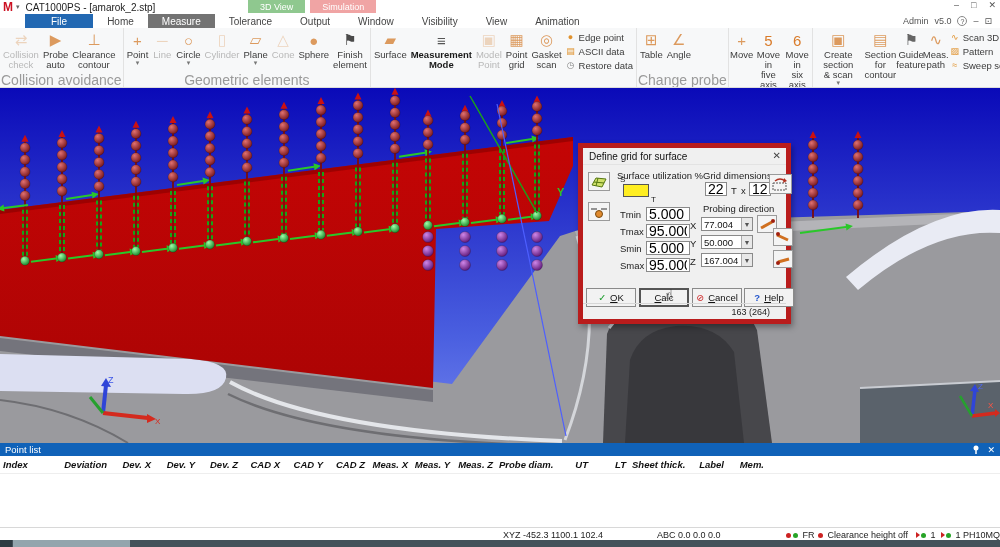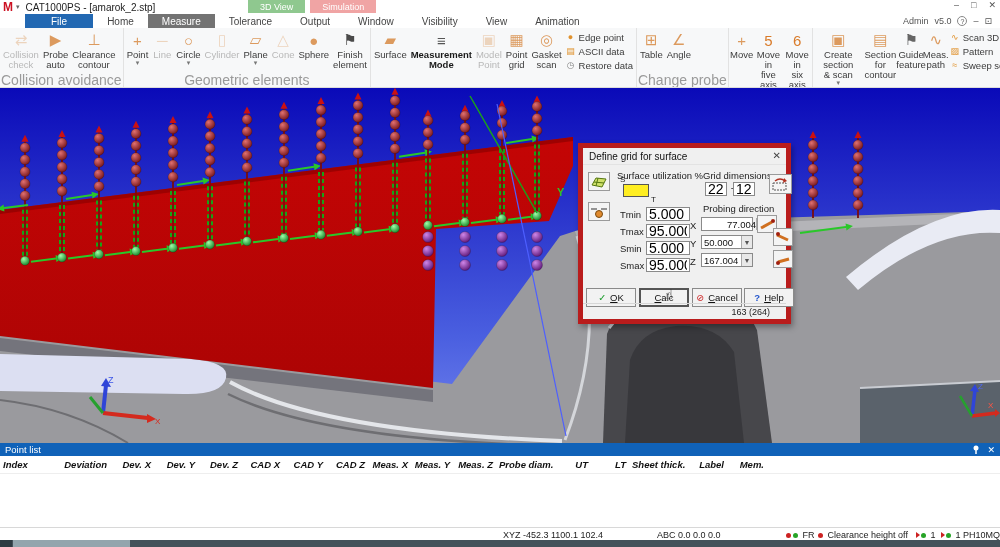--- a/index.html
+++ b/index.html
@@ -659,33 +659,33 @@
     <input class="dlg-input" style="left: 63px; top: 76px; width: 44px;" value="95.000">
     <span class="dlg-lbl" style="left:37px;top:95px;">Smin</span>
     <input class="dlg-input" style="left: 63px; top: 93px; width: 44px;" value="5.000">
     <span class="dlg-lbl" style="left:37px;top:112px;">Smax</span>
     <input class="dlg-input" style="left: 63px; top: 110px; width: 44px;" value="95.000">
 
     <span class="dlg-lbl" style="left:120px;top:22px;">Grid dimensions</span>
     <input class="dlg-input" style="left: 122px; top: 34px; width: 22px;" value="22">
     <span class="dlg-lbl" style="left:148px;top:37px;">T</span>
     <span class="dlg-lbl" style="left:158px;top:37px;">x</span>
-    <input class="dlg-input" style="left: 150px; top: 34px; width: 22px;" value="12">
+    <input class="dlg-input" style="left: 166px; top: 34px; width: 22px;" value="12">
     <span class="dlg-lbl" style="left:192px;top:37px;">S</span>
     <div class="dlg-iconbtn" style="left:186px;top:26px;width:23px;height:20px;">
       <svg width="17" height="14">
         <rect x="1" y="6" width="13" height="7" fill="none" stroke="#555" stroke-dasharray="2 1"></rect>
         <path d="M3,4 Q8,0 13,4" fill="none" stroke="#b03020" stroke-width="1.5"></path>
         <polygon points="12,1 15,4 11,6" fill="#b03020"></polygon>
       </svg>
     </div>
 
     <span class="dlg-lbl" style="left:120px;top:55px;">Probing direction</span>
     <span class="dlg-lbl" style="left:107px;top:72px;">X</span>
-    <div class="dlg-combo" style="left:118px;top:69px;width:52px;padding-left:23px;">
+    <div class="dlg-combo" style="left:118px;top:69px;width:52px;">
       <span class="val">77.004</span>
         <span class="car">▼</span>
     </div>
     <span class="dlg-lbl" style="left:107px;top:90px;">Y</span>
     <div class="dlg-combo" style="left:118px;top:87px;width:52px;">
       <span class="val">50.000</span>
         <span class="car">▼</span>
     </div>
     <span class="dlg-lbl" style="left:107px;top:108px;">Z</span>
     <div class="dlg-combo" style="left:118px;top:105px;width:52px;">

